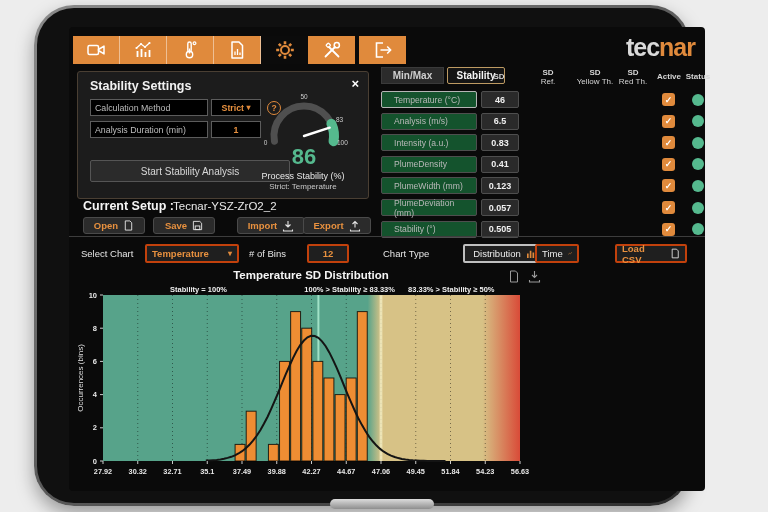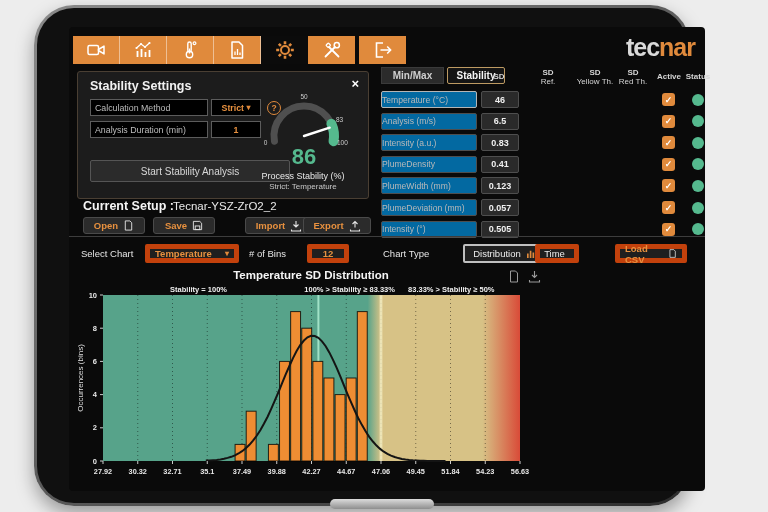--- a/index.html
+++ b/index.html
@@ -37,41 +37,41 @@
   .gaugewrap{position:absolute;left:168px;top:14px;width:124px;height:84px;text-align:center;}
   .gcap1{position:absolute;left:158px;top:99px;width:134px;text-align:center;color:#e8e8e8;font-size:9px;}
   .gcap2{position:absolute;left:158px;top:110px;width:134px;text-align:center;color:#c9c9c9;font-size:8px;}
 
   
   .tabbtn{position:absolute;height:17px;box-sizing:border-box;font-size:10px;display:flex;align-items:center;
           justify-content:center;}
   .tab-off{background:#2b2b2b;color:#cfcfcf;border:1px solid #3a3a3a;font-weight:700;}
   .tab-on{background:#141414;color:#f5f5f5;border:1px solid #bd9a62;border-radius:2px;font-weight:700;}
   .colhead{position:absolute;width:56px;text-align:center;color:#d5d5d5;font-size:8px;font-weight:700;line-height:9px;}
-  .rowlabel{position:absolute;width:96px;height:17px;background:#0369a1;border:1px solid #4e4e4e;box-sizing:border-box;
-            color:#b9b9b9;font-size:8.6px;display:flex;align-items:center;padding:0 0;border-radius:2px;}
+  .rowlabel{position:absolute;width:96px;height:17px;background:#14532d;border:1px solid #4e4e4e;box-sizing:border-box;
+            color:#b9b9b9;font-size:8.6px;display:flex;align-items:center;padding:0 12px;border-radius:2px;}
   .rowlabel.sel{border-color:#b5b5b5;}
   .rowval{position:absolute;width:38px;height:17px;background:#2a2a2a;border:1px solid #4e4e4e;box-sizing:border-box;
           color:#f0f0f0;font-size:9px;font-weight:700;display:flex;align-items:center;justify-content:center;border-radius:2px;}
   .chk{position:absolute;width:13px;height:13px;background:#e08a3c;border-radius:3px;color:#fff;font-size:9px;
        font-weight:700;display:flex;align-items:center;justify-content:center;}
   .dot{position:absolute;width:12px;height:12px;border-radius:50%;background:#55b98e;}
 
   
   .setup-label{position:absolute;left:14px;top:172px;color:#f5f5f5;font-size:12.5px;font-weight:700;}
   .setup-value{position:absolute;left:104px;top:173px;color:#e9e9e9;font-size:11.5px;}
   .fbtn{position:absolute;top:190px;height:17px;background:#2b2b2b;border:1px solid #4a4a4a;border-radius:3px;
         box-sizing:border-box;color:#e8913f;font-size:9.5px;font-weight:700;display:flex;align-items:center;
         justify-content:center;gap:5px;}
   .fbtn svg{flex:0 0 auto;}
   .divider{position:absolute;left:0;top:209px;width:636px;height:1px;background:#3d3d3d;}
 
   
   .ctl-label{position:absolute;top:221px;color:#e5e5e5;font-size:9.5px;}
-  .ctl-box{position:absolute;top:217px;height:19px;background:#1f1f1f;border:5px solid #c2410c;border-radius:2px;
+  .ctl-box{position:absolute;top:217px;height:19px;background:#1f1f1f;border:2px solid #c2410c;border-radius:2px;
            box-sizing:border-box;display:flex;align-items:center;justify-content:space-between;padding:0 5px;
            font-size:9.5px;color:#e8913f;font-weight:700;}
   .ctl-box.seg{justify-content:center;gap:5px;color:#ececec;font-weight:400;}
   .ctl-box.selseg{border:2px solid #bfbfbf;}
   .chev{color:#e08a3c;font-size:8px;}
 
   
   .chart{position:absolute;left:4px;top:240px;width:632px;height:222px;}
   .chart-title{position:absolute;left:0;top:2px;width:476px;text-align:center;color:#f5f5f5;
                font-size:11.5px;font-weight:700;}
@@ -209,42 +209,42 @@
           <div class="chk" style="left: 593px; top: 130.8px;">✓</div>
           <div class="dot" style="left: 623px; top: 131.3px; background: rgb(85, 185, 142);"></div>
           <div class="rowlabel" style="left: 312px; top: 150.4px;">PlumeWidth (mm)</div>
           <div class="rowval" style="left: 412px; top: 150.4px;">0.123</div>
           <div class="chk" style="left: 593px; top: 152.4px;">✓</div>
           <div class="dot" style="left: 623px; top: 152.9px; background: rgb(85, 185, 142);"></div>
           <div class="rowlabel" style="left: 312px; top: 172px;">PlumeDeviation (mm)</div>
           <div class="rowval" style="left: 412px; top: 172px;">0.057</div>
           <div class="chk" style="left: 593px; top: 174px;">✓</div>
           <div class="dot" style="left: 623px; top: 174.5px; background: rgb(85, 185, 142);"></div>
-          <div class="rowlabel" style="left: 312px; top: 193.6px;">Intensity (°)</div>
+          <div class="rowlabel" style="left: 312px; top: 193.6px;">Stability (°)</div>
           <div class="rowval" style="left: 412px; top: 193.6px;">0.505</div>
           <div class="chk" style="left: 593px; top: 195.6px;">✓</div>
           <div class="dot" style="left: 623px; top: 196.1px; background: rgb(85, 185, 142);"></div>
         </div>
 
       <div class="setup-label">Current Setup :</div>
       <div class="setup-value">Tecnar-YSZ-ZrO2_2</div>
       <div class="fbtn" style="left:14px;width:62px;">
         <span>Open</span>
         <svg width="11" height="11" viewBox="0 0 12 12">
             <path d="M2.5 1h5l2 2v8h-7z" fill="none" stroke="#e6e6e6" stroke-width="1"></path>
           </svg>
       </div>
       <div class="fbtn" style="left:84px;width:62px;">
         <span>Save</span>
         <svg width="11" height="11" viewBox="0 0 12 12">
             <path d="M1.5 1.5h7l2 2v7h-9z" fill="none" stroke="#e6e6e6" stroke-width="1"></path>
             <rect x="3.5" y="6.5" width="5" height="4" fill="none" stroke="#e6e6e6" stroke-width="1"></rect>
           </svg>
       </div>
-      <div class="fbtn" style="left:176px;width:68px;">
+      <div class="fbtn" style="left:168px;width:68px;">
         <span>Import</span>
         <svg width="12" height="12" viewBox="0 0 12 12">
             <path d="M6 1v6 M3.5 4.5L6 7l2.5-2.5 M1.5 9.5v1.5h9V9.5" fill="none" stroke="#e6e6e6" stroke-width="1.1"></path>
           </svg>
       </div>
       <div class="fbtn" style="left:234px;width:68px;">
         <span>Export</span>
         <svg width="12" height="12" viewBox="0 0 12 12">
             <path d="M6 7.5v-6 M3.5 4L6 1.5 8.5 4 M1.5 9.5v1.5h9V9.5" fill="none" stroke="#e6e6e6" stroke-width="1.1"></path>
           </svg>

